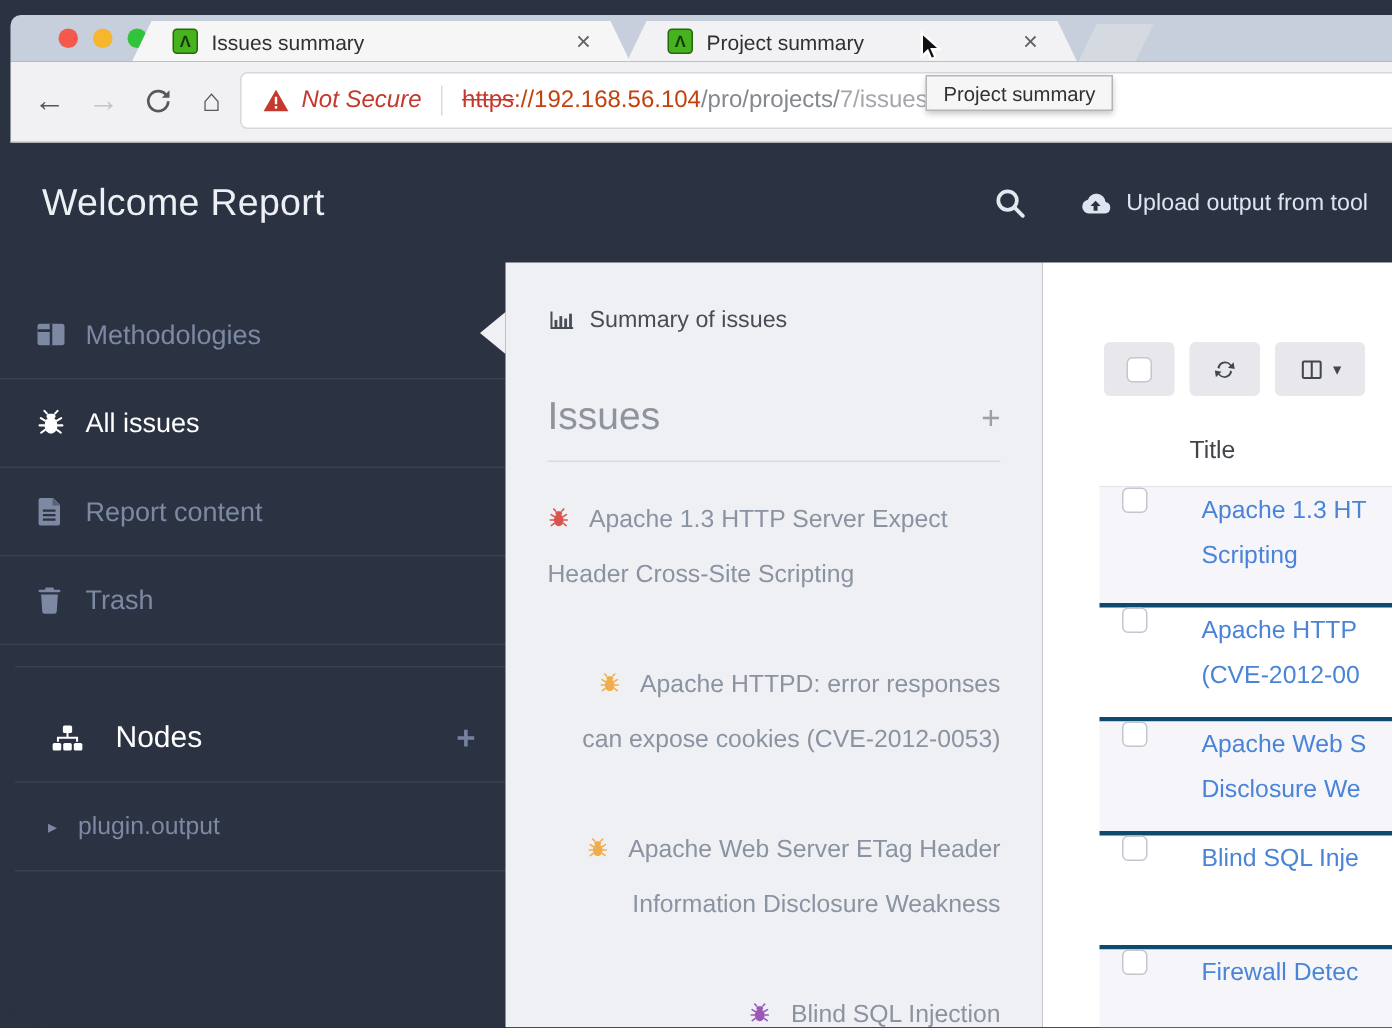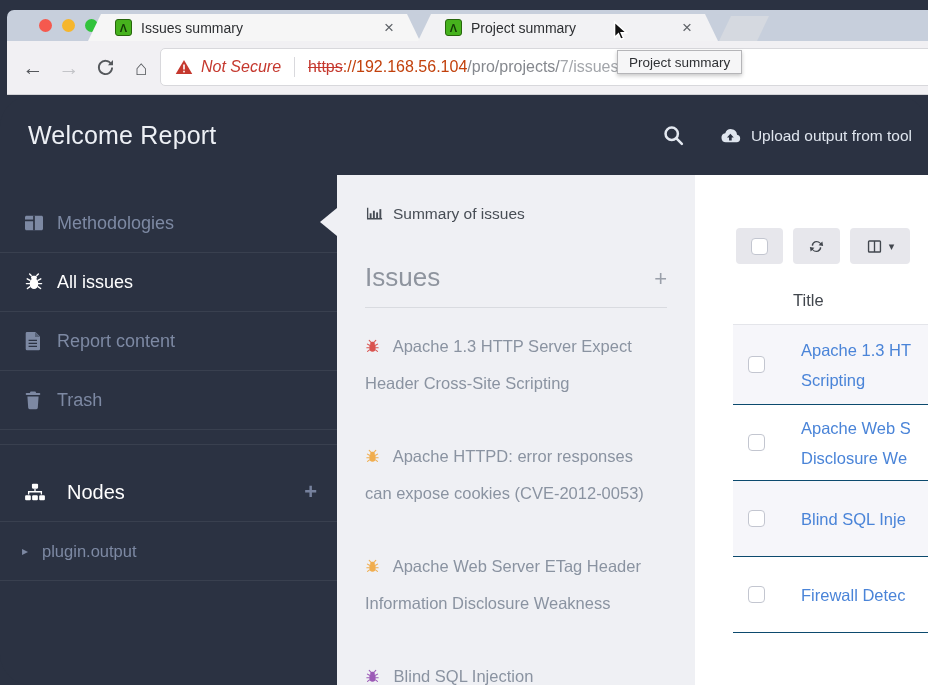--- a/index.html
+++ b/index.html
@@ -59,57 +59,57 @@
   .content { position:relative; display:flex; height:calc(100% - 79px); }
 
   
   .sidebar { width:337px; flex:none; position:relative; }
   .side-items { padding-top:19px; }
   .side-item { height:59px; display:flex; align-items:center; padding-left:24px;
                border-bottom:1px solid rgba(255,255,255,.07); color:#7d89a3; font-size:18px; cursor:pointer; }
   .side-item.active { color:#ffffff; }
   .s-icon { width:33px; font-size:20px; display:flex; color:inherit; flex:none; }
   .s-icon svg { display:block; }
-  .nodes-section { margin-top:14px; border-top:1px solid rgba(255,255,255,.07); }
+  .nodes-section { margin-top:14px; border-top:1px solid rgba(255,255,255,.07);margin-left:10px; }
   .nodes-header { height:77px; padding:18px 20px 0 24px; display:flex; align-items:center;
                   color:#fff; font-size:20px; border-bottom:1px solid rgba(255,255,255,.07); }
   .nodes-plus { margin-left:auto; color:#76819d; font-size:22px; font-weight:bold; cursor:pointer; }
   .tree-item { height:59px; display:flex; align-items:center; padding-left:22px; color:#7d89a3;
                font-size:16.5px; border-bottom:1px solid rgba(255,255,255,.07); cursor:pointer; }
   .tree-caret { margin-right:14px; font-size:12px; }
   .wedge { position:absolute; left:320px; top:33px; width:0; height:0; z-index:2;
            border-top:14px solid transparent; border-bottom:14px solid transparent;
            border-right:17px solid #eff0f4; }
 
   
   .middle { width:358px; flex:none; background:#eff0f4; padding:30px 28px 0; overflow:hidden; }
   .summary-link { display:flex; align-items:center; gap:10px; color:#474d55; font-size:15.5px; cursor:pointer; }
   .summary-link svg { display:block; }
   .issues-head { margin-top:39px; display:flex; justify-content:space-between; align-items:baseline;
                  font-size:26px; font-weight:400; color:#8e949e; }
   .head-plus { font-size:22px; color:#9aa0aa; cursor:pointer; }
   .mid-hr { margin-top:14px; border:0; border-top:1px solid #d9dbe0; }
   .issue { margin-top:20px; font-size:16.5px; color:#8a93a1; line-height:37px; cursor:pointer; }
-  .issue + .issue { margin-top:36px; }
+  .issue + .issue { margin-top:36px;text-align:right; }
   .bug { display:inline-flex; vertical-align:-2px; margin-right:9px; font-size:15px; }
   .bug svg { display:block; }
 
   
   .right { flex:1; background:#ffffff; overflow:hidden; }
   .rtoolbar { margin:53px 0 0 41px; display:flex; gap:10px; }
   .tbtn { height:36px; background:#e7e7ec; border-radius:4px; display:flex; align-items:center;
           justify-content:center; gap:6px; color:#42474e; cursor:pointer; }
   .tbtn svg { display:block; }
   .tbtn-check { width:47px; }
   .tbtn-refresh { width:47px; }
   .tbtn-cols { width:60px; font-size:11px; }
   .cb { width:17px; height:17px; background:#fff; border:1px solid #c3c6d0; border-radius:4px; flex:none; }
   .col-title { margin:27px 0 0 98px; font-size:16.5px; color:#41464d; font-weight:500; }
   .ttable { margin:14px 0 0 38px; border-top:1px solid #e4e5ea; }
-  .trow { display:flex; align-items:center; height:76px; border-bottom:1px solid #0c4a6e; }
+  .trow { display:flex; align-items:flex-start; height:76px; border-bottom:3px solid #0c4a6e; }
   .trow:nth-child(odd) { background:#f6f6fa; }
   .trow:first-child { height:80px; }
   .trow .cb { margin-left:15px; }
   .cell { margin-left:36px; font-size:16.5px; line-height:30px; color:#4a84d8; white-space:nowrap; }
   .cell a { color:inherit; text-decoration:none; cursor:pointer; display:block; }
 </style>
 </head>
 <body>
 
 <div class="screen">
@@ -381,20 +381,27 @@
             <div class="trow">
     <span class="cb"></span>
     <div class="cell">
       <a class="l1">Apache 1.3 HT</a>
       <a class="l2">Scripting</a>
     </div>
   </div>
             <div class="trow">
     <span class="cb"></span>
     <div class="cell">
+      <a class="l1">Apache HTTP</a>
+      <a class="l2">(CVE-2012-00</a>
+    </div>
+  </div>
+            <div class="trow">
+    <span class="cb"></span>
+    <div class="cell">
       <a class="l1">Apache Web S</a>
       <a class="l2">Disclosure We</a>
     </div>
   </div>
             <div class="trow">
     <span class="cb"></span>
     <div class="cell">
       <a class="l1">Blind SQL Inje</a>
 
     </div>

